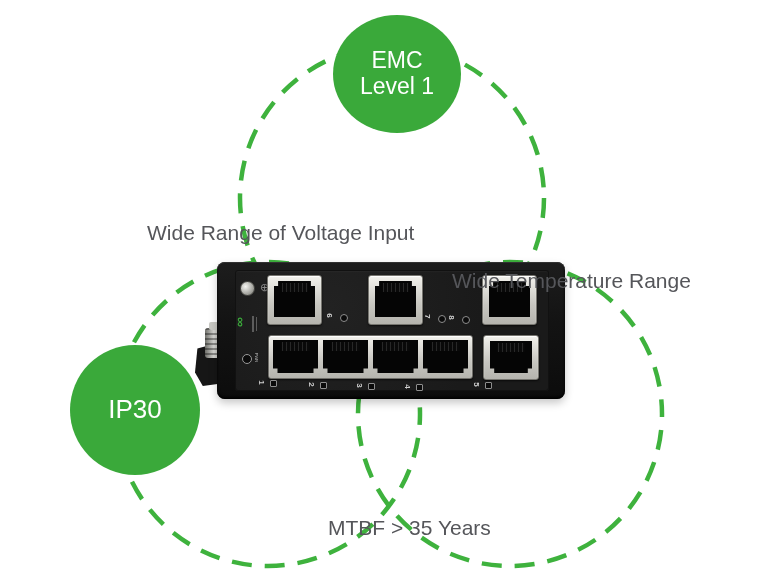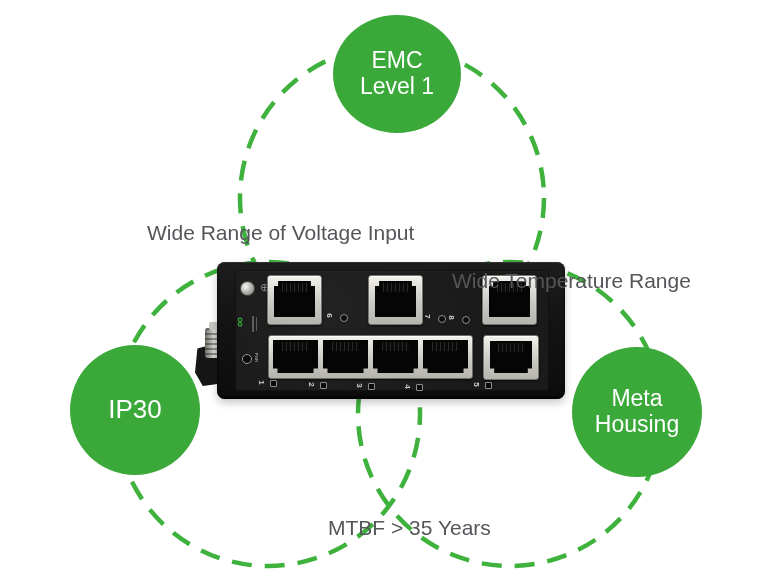--- a/index.html
+++ b/index.html
@@ -158,22 +158,18 @@
     </div>
   </div>
 
   <div class="bubble emc">
     <div>EMC</div>
     <div>Level 1</div>
   </div>
   <div class="bubble ip30">
     <div>IP30</div>
   </div>
-  <div class="bubble meta">
-    <div>Meta</div>
-    <div>Housing</div>
-  </div>
 
   <div class="caption voltage">Wide Range of Voltage Input</div>
   <div class="caption temperature">Wide Temperature Range</div>
   <div class="caption mtbf">MTBF &gt; 35 Years</div>
 
 </div>
 
 </body></html>

